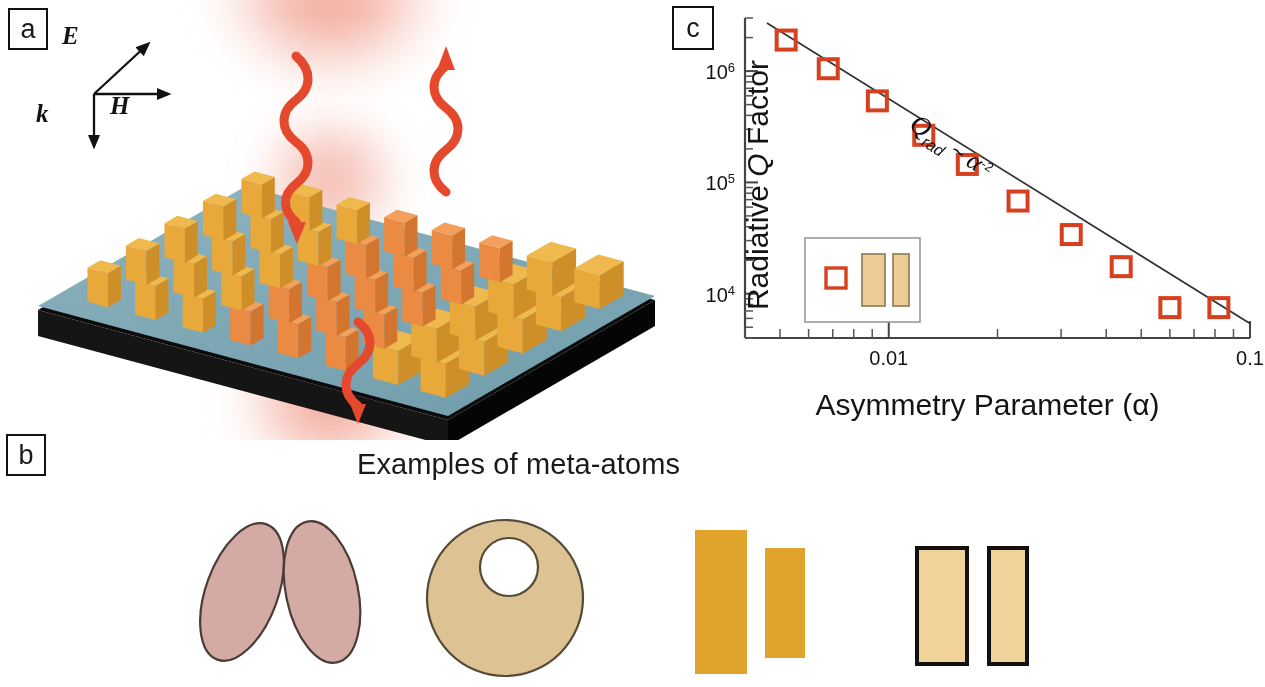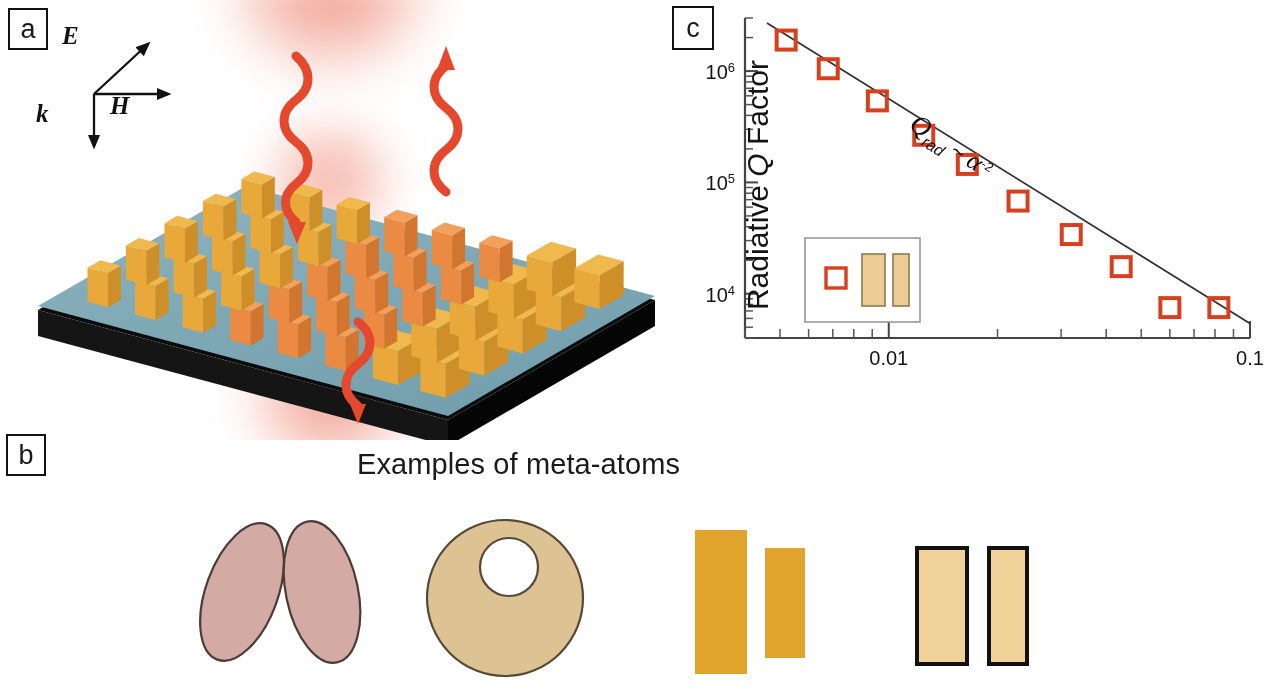--- a/index.html
+++ b/index.html
@@ -516,17 +516,18 @@
       <rect x="145" y="238" width="115" height="84" fill="#ffffff" stroke="#999999" stroke-width="1.6"></rect>
       <rect x="166" y="268" width="20" height="20" fill="none" stroke="#d6401e" stroke-width="3.4"></rect>
       <rect x="202" y="254" width="23" height="52" fill="#edcd95" stroke="#8a7a52" stroke-width="1.6"></rect>
       <rect x="233" y="254" width="16" height="52" fill="#edcd95" stroke="#8a7a52" stroke-width="1.6"></rect>
     </g>
   </svg>
 
   <div class="ylabel-wrap">
     <span id="ylab-a">Radiative </span><span class="ital" id="ylab-q">Q</span><span id="ylab-b"> Factor</span>
   </div>
+  <div id="xlabel">Asymmetry Parameter (α)</div>
 </div>
 
 <div class="panel-label" id="label-a">a</div>
 <div class="panel-label" id="label-b">b</div>
 <div class="panel-label" id="label-c">c</div>
 
 </body></html>

